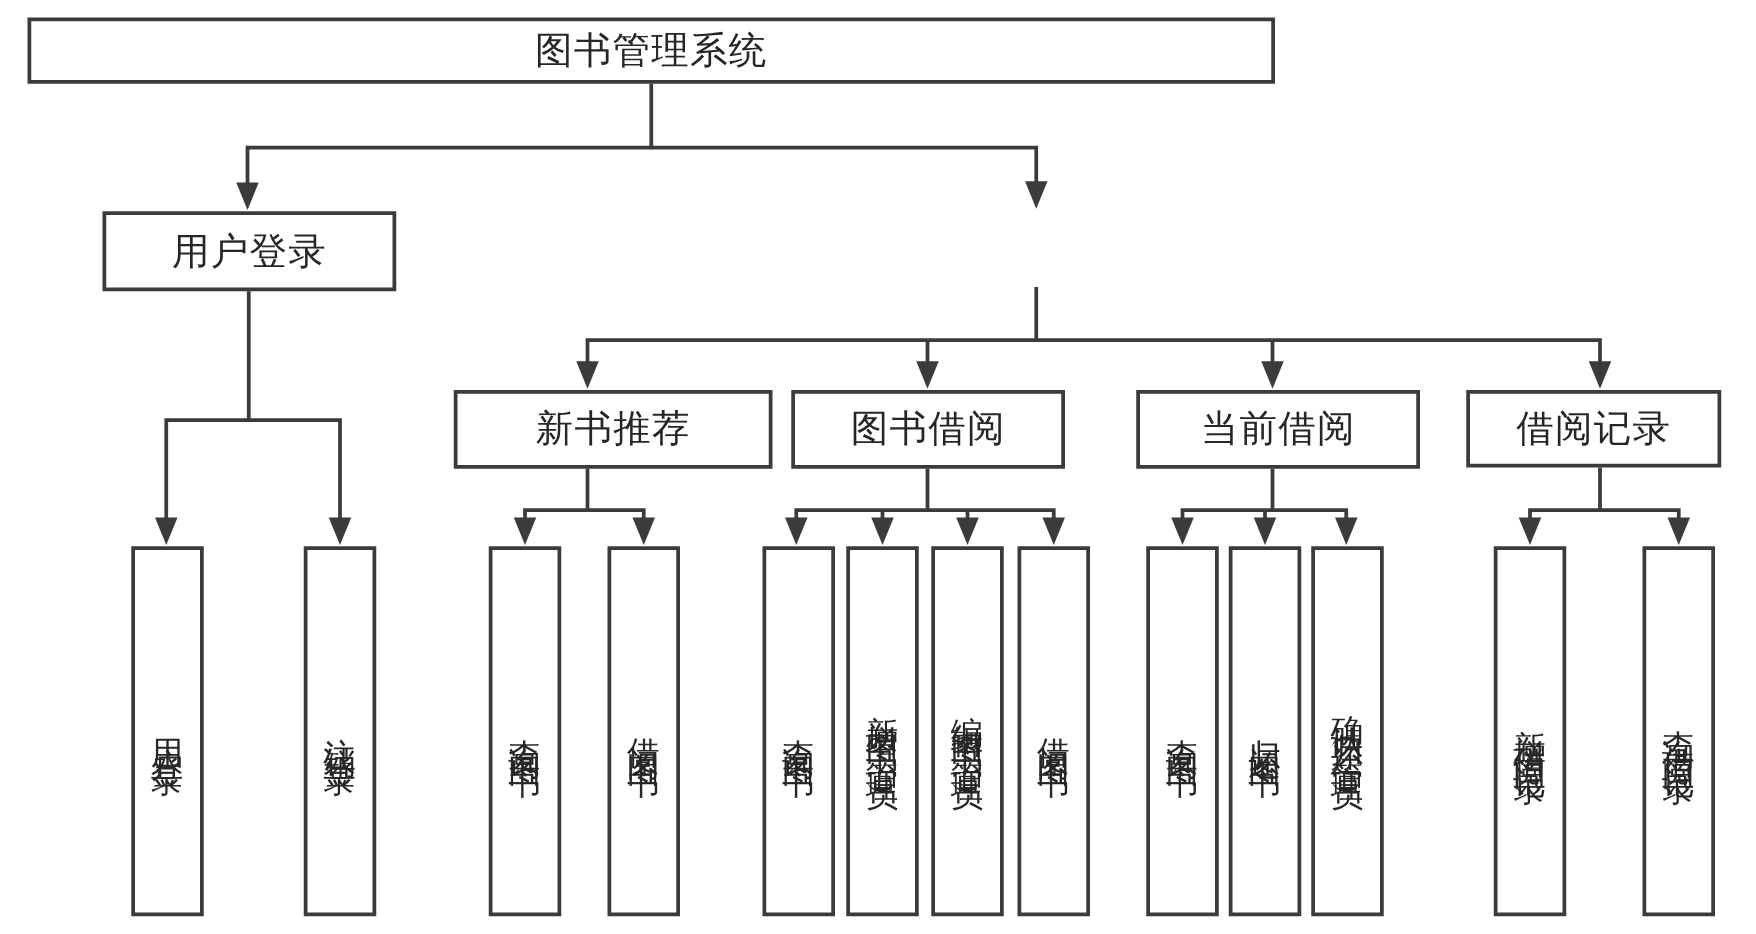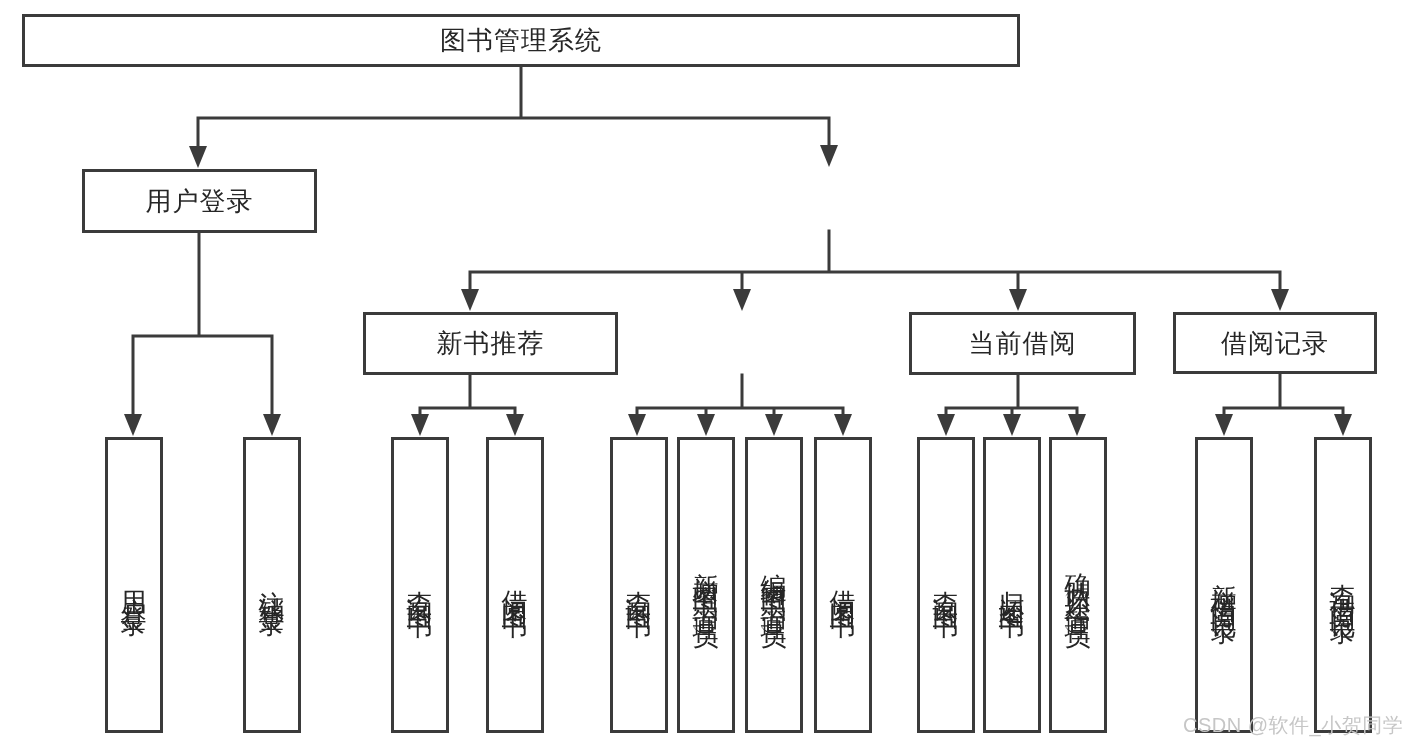--- a/index.html
+++ b/index.html
@@ -17,21 +17,21 @@
     color:var(--text-color);
   }
   .canvas{position:absolute;left:0;top:0;width:1405px;height:747px;}
   svg.wires{position:absolute;left:0;top:0;z-index:1;}
   .node{
     position:absolute;
     box-sizing:border-box;
     border:3px solid var(--line-color);
     background:#fff;
     display:flex;align-items:center;justify-content:center;
-    font-size:26px;
+    font-size:30px;
     letter-spacing:1px;
     z-index:2;
     white-space:nowrap;
   }
   .vnode{
     position:absolute;
     box-sizing:border-box;
     border:3px solid var(--line-color);
     background:#fff;
     display:flex;align-items:center;justify-content:center;
@@ -106,20 +106,23 @@
     <span>图书管理系统</span>
   </div>
 
   <div class="node" style="left:82px;top:169px;width:235px;height:64px;">
     <span>用户登录</span>
   </div>
 
   <div class="node" style="left:363px;top:312px;width:255px;height:63px;">
     <span>新书推荐</span>
   </div>
+  <div class="node" style="left:633px;top:312px;width:219px;height:63px;">
+    <span>图书借阅</span>
+  </div>
   <div class="node" style="left:909px;top:312px;width:227px;height:63px;">
     <span>当前借阅</span>
   </div>
   <div class="node" style="left:1173px;top:312px;width:204px;height:62px;">
     <span>借阅记录</span>
   </div>
 
   <div class="vnode" style="left:105px;">
     <span class="vtext">用户登录</span>
   </div>
@@ -157,15 +160,14 @@
     <span class="vtext">确认归还（管理员）</span>
   </div>
 
   <div class="vnode" style="left:1195px;">
     <span class="vtext">新增借阅记录</span>
   </div>
   <div class="vnode" style="left:1314px;">
     <span class="vtext">查询借阅记录</span>
   </div>
 
-  <div class="watermark">CSDN @软件_小贺同学</div>
 
 </div>
 
 </body></html>

